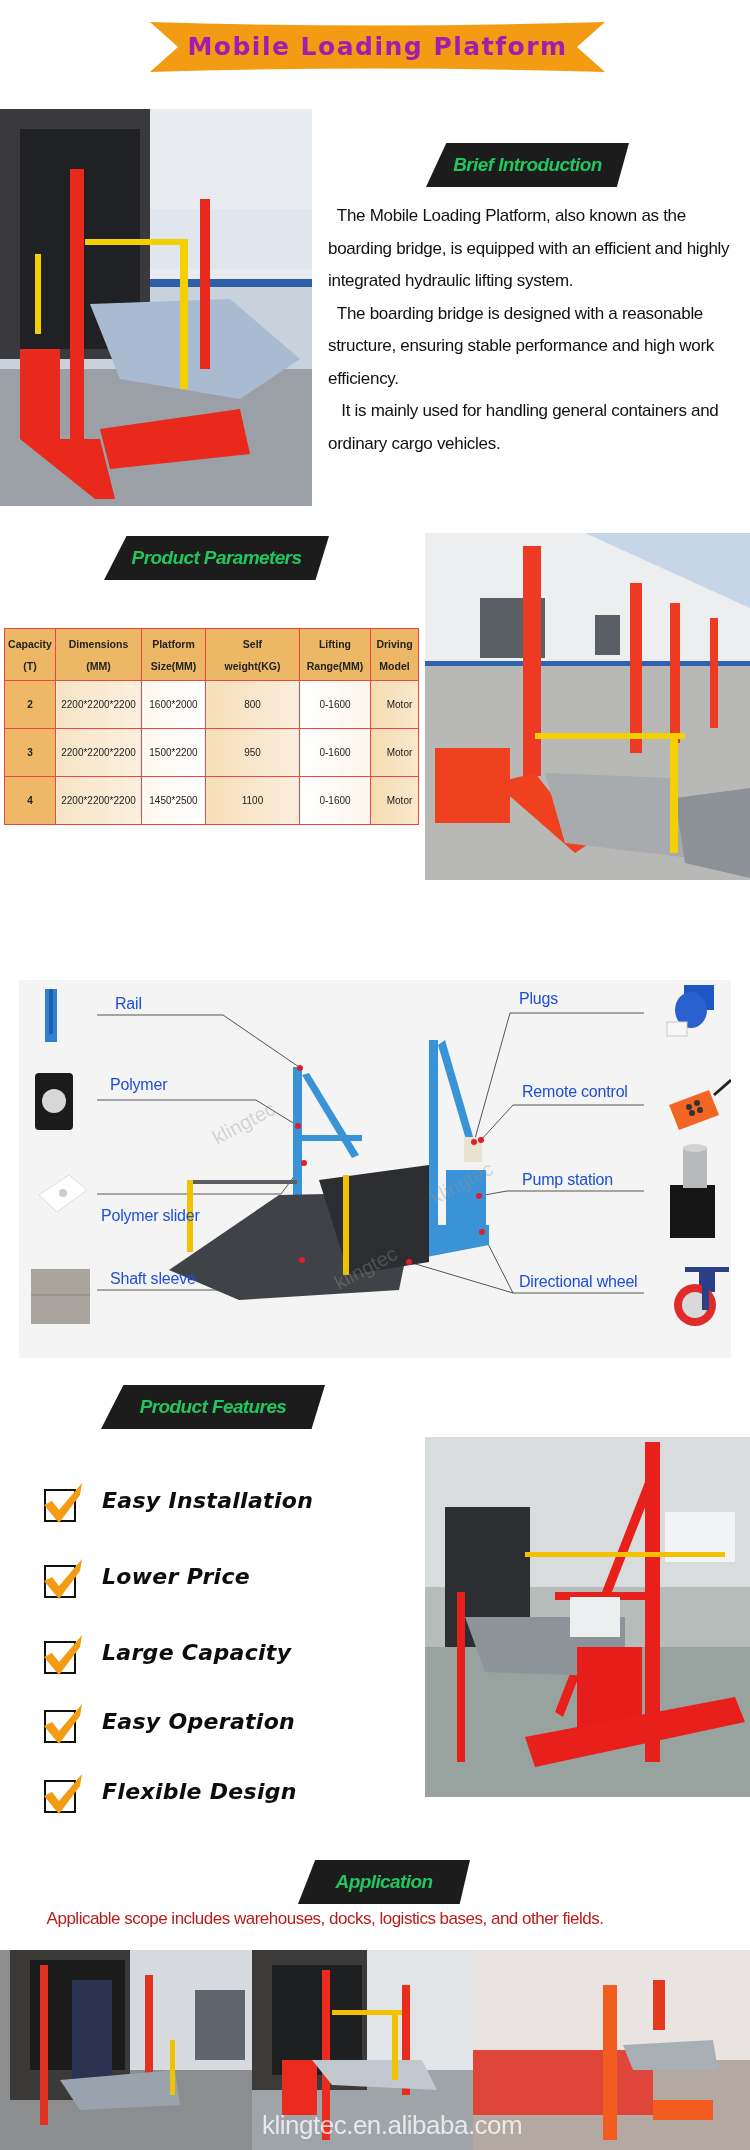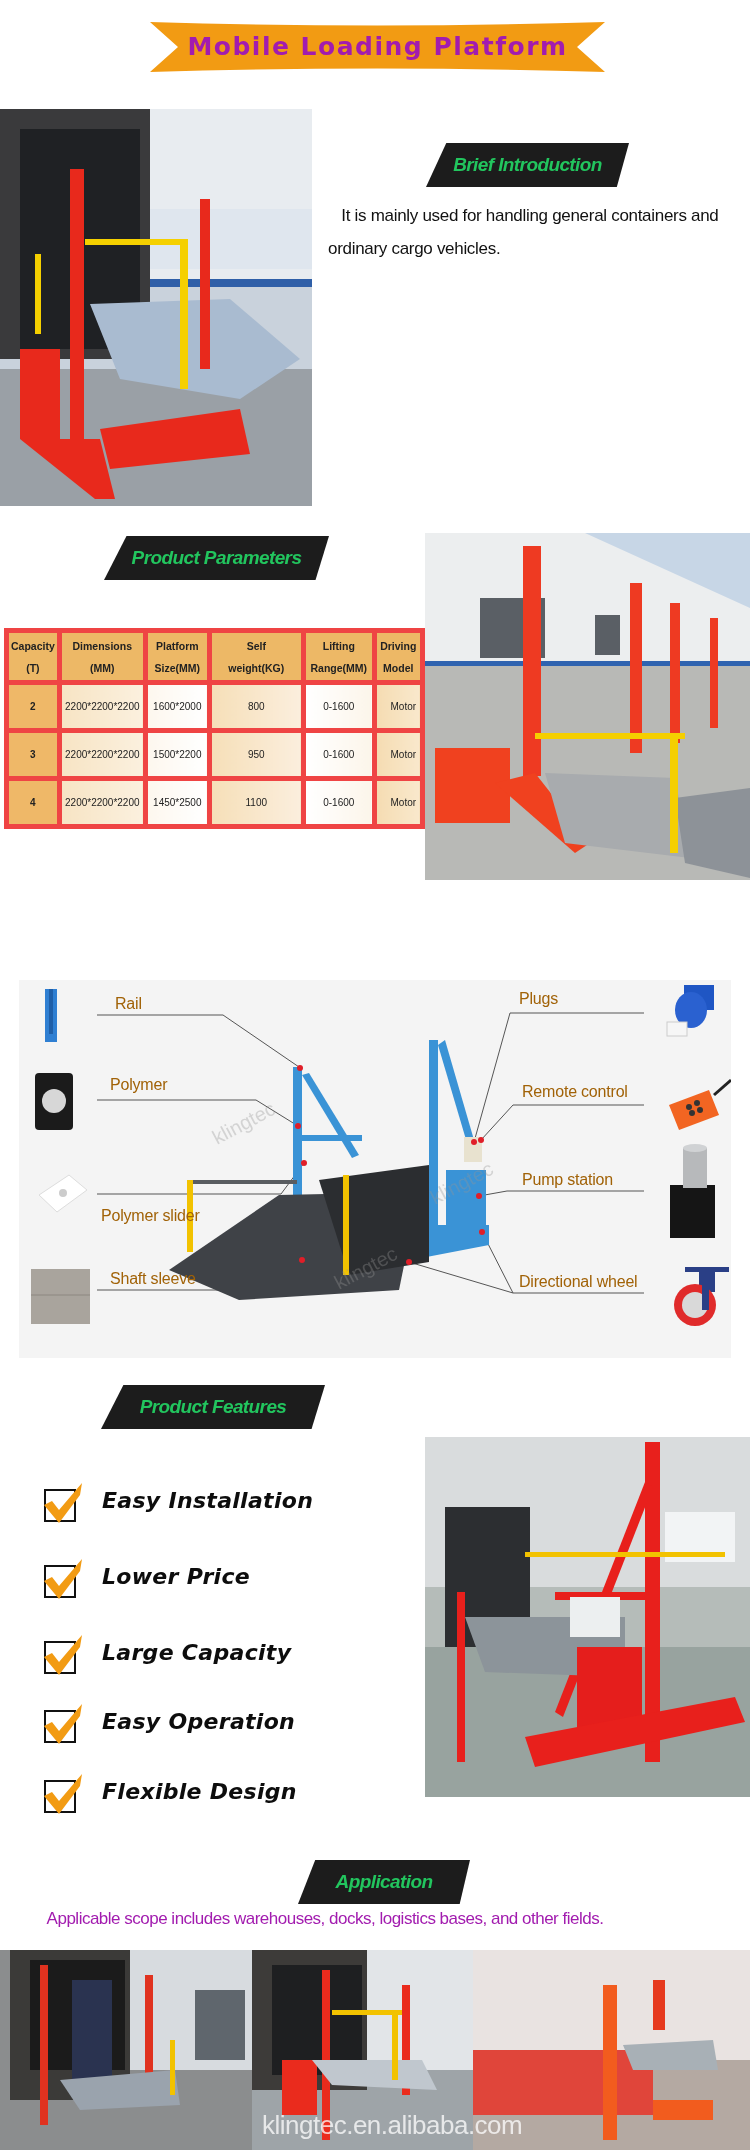--- a/index.html
+++ b/index.html
@@ -32,42 +32,42 @@
   
   .photo { overflow: hidden; }
   .photo svg { display: block; }
 
   
   .intro { left: 328px; top: 200px; width: 420px; font-size: 17px; line-height: 32.5px; letter-spacing: -0.3px; color: #111; }
   .intro p { margin: 0; }
 
   
   .ptable { left: 4px; top: 628px; border-collapse: collapse; font-size: 10px; font-family: "Liberation Sans", sans-serif; }
-  .ptable th, .ptable td { border: 5px solid #ef4444; text-align: center; padding: 0 2px; color: #222; }
+  .ptable th, .ptable td { border: 1px solid #ef4444; text-align: center; padding: 0 2px; color: #222; }
   .ptable th { background: #edb866; font-weight: bold; height: 52px; line-height: 22px; font-size: 10.5px; }
   .ptable td { height: 48px; }
   .ptable td.cap { background: #efb868; font-weight: bold; }
   .ptable td.c1 { background: linear-gradient(90deg, #f7e4c4, #fbf0de); }
   .ptable td.c2 { background: linear-gradient(90deg, #fdf7ee, #fff); }
   .ptable td.c3 { background: linear-gradient(90deg, #f6dfb8, #fbeedd); }
   .ptable td.c4 { background: linear-gradient(90deg, #fff, #fcf5ea); }
   .ptable td.c5 { background: linear-gradient(90deg, #f5dcb2, #f9e8cc); padding-left: 12px; }
 
   
   .diagram { left: 19px; top: 980px; width: 712px; height: 378px; background: #f4f4f4; }
-  .diagram .lbl { position: absolute; font-size: 16px; color: #a16207; letter-spacing: -0.2px; }
+  .diagram .lbl { position: absolute; font-size: 16px; color: #1d4ed8; letter-spacing: -0.2px; }
 
   
   .feat { position: absolute; left: 42px; height: 40px; display: flex; align-items: center; }
   .feat .cb { position: relative; width: 34px; height: 34px; margin-right: 26px; }
   .feat .cb .box { position: absolute; left: 2px; top: 6px; width: 32px; height: 33px; border: 2.5px solid #111; background: #fff; }
   .feat .cb svg { position: absolute; left: 0; top: 0; }
   .feat .txt { font-family: "DejaVu Sans", sans-serif; font-weight: bold; font-style: italic; font-size: 22px; color: #0d0d0d; letter-spacing: 0.3px; }
 
-  .app-desc { left: 0; top: 1909px; width: 650px; text-align: center; font-size: 17px; letter-spacing: -0.5px; color: #a21caf; }
+  .app-desc { left: 0; top: 1909px; width: 650px; text-align: center; font-size: 17px; letter-spacing: -0.5px; color: #b91c1c; }
 
   .watermark { position: absolute; font-size: 26px; color: rgba(255,255,255,0.75); letter-spacing: -0.5px; left: 246px; top: 2110px; font-family: "Liberation Sans", sans-serif; margin-left: 16px; }
 </style>
 </head>
 <body>
 
 <div class="abs banner">
   <svg width="455" height="56" viewBox="0 0 455 56">
     <path d="M0,3 Q227,10 455,3 L427,28 L455,53 Q227,46 0,53 L28,28 Z" fill="#f29b13"></path>
   </svg>
@@ -93,20 +93,22 @@
     <rect x="180" y="130" width="8" height="150" fill="#f5d000"></rect>
     <rect x="35" y="145" width="6" height="80" fill="#f5d000"></rect>
   </svg>
 </div>
 
 <div class="abs sec-head" style="left:426px;top:143px;width:203px;">
   <span>Brief Introduction</span>
 </div>
 
 <div class="abs intro">
+  <p>&nbsp;&nbsp;<span>The Mobile Loading Platform, also known as the boarding bridge, is equipped with an efficient and highly integrated hydraulic lifting system.</span></p>
+  <p>&nbsp;&nbsp;<span>The boarding bridge is designed with a reasonable structure, ensuring stable performance and high work efficiency.</span></p>
   <p>&nbsp;&nbsp;&nbsp;<span>It is mainly used for handling general containers and  ordinary cargo vehicles.</span></p>
 </div>
 
 <div class="abs sec-head" style="left:104px;top:536px;width:225px;">
   <span>Product Parameters</span>
 </div>
 
 <table class="abs ptable">
   <thead>
     <tr>

